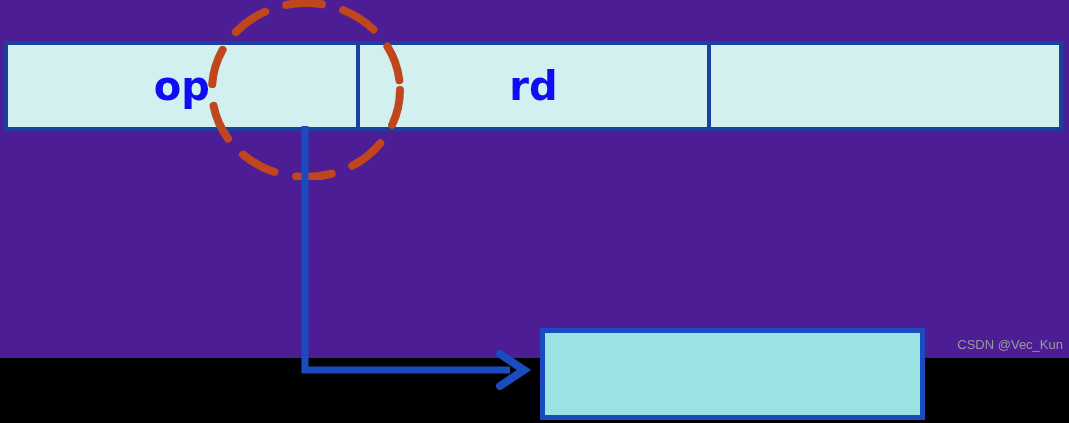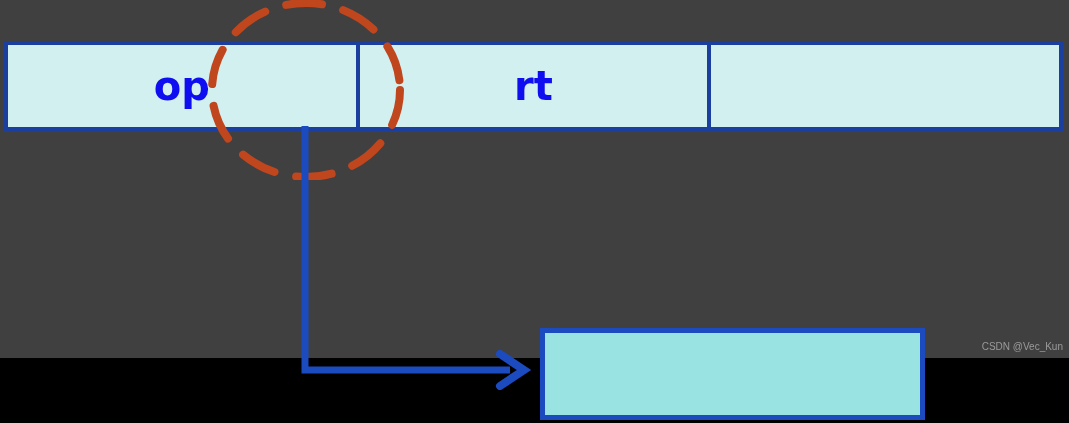--- a/index.html
+++ b/index.html
@@ -10,21 +10,21 @@
   body {
     width: 1069px;
     height: 423px;
     overflow: hidden;
     font-family: "Liberation Sans", sans-serif;
   }
   #stage {
     position: relative;
     width: 1069px;
     height: 358px;
-    background: #404040;
+    background: #4c1d95;
   }
 
   
   #instr-bar {
     position: absolute;
     left: 4px;
     top: 41px;
     width: 1059px;
     height: 90px;
     box-sizing: border-box;
@@ -86,37 +86,37 @@
     border: 5px solid #1b4bbf;
     background: #9ae3e3;
   }
 
   
   #watermark {
     position: absolute;
     right: 6px;
     bottom: 6px;
     font-family: "Liberation Sans", sans-serif;
-    font-size: 10px;
+    font-size: 13px;
     color: #9a9a9a;
     user-select: none;
     white-space: nowrap;
   }
 </style>
 </head>
 <body>
 
 <div id="stage">
 
   <div id="instr-bar">
     <div class="instr-field">
       <span class="instr-label">op</span>
     </div>
     <div class="instr-field">
-      <span class="instr-label">rt</span>
+      <span class="instr-label">rd</span>
     </div>
     <div class="instr-field">
       <span class="instr-label"></span>
     </div>
   </div>
 
   <svg id="highlight-circle" viewBox="0 0 196 180">
     <ellipse cx="98" cy="90" rx="94" ry="87" fill="none" stroke="#c0461e" stroke-width="8" stroke-linecap="round" stroke-dasharray="36 22"></ellipse>
   </svg>
 

